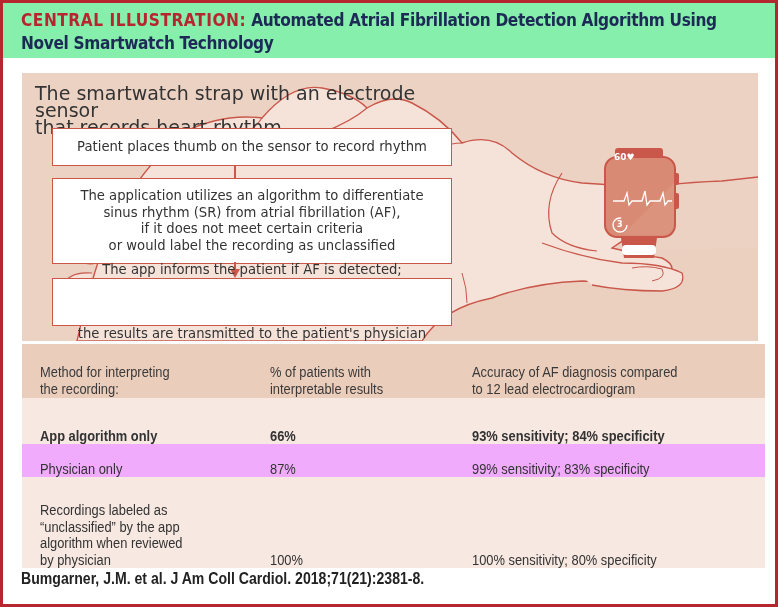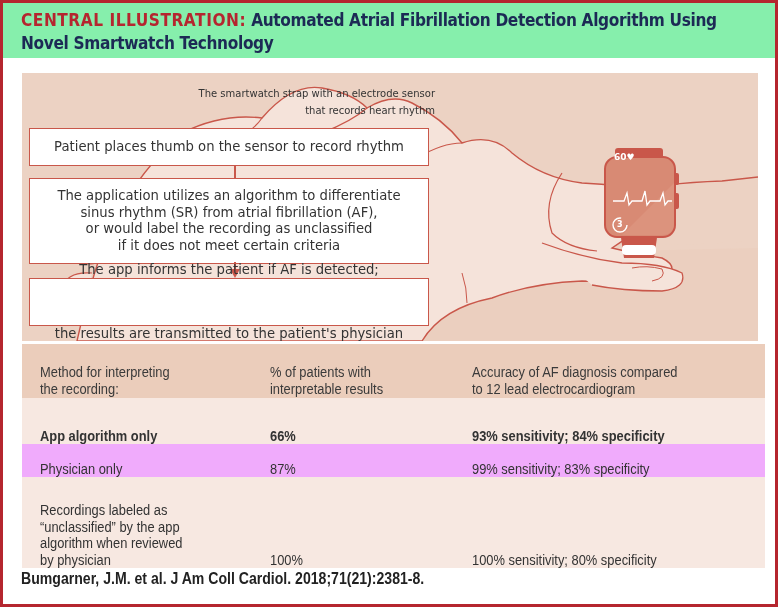--- a/index.html
+++ b/index.html
@@ -29,25 +29,25 @@
   .title .lead { color: #b5262f; letter-spacing: 0.6px; }
 
   .panel {
     position: absolute; left: 19px; top: 70px; width: 736px; height: 268px;
     background: #ecd2c3; overflow: hidden;
   }
   .panel svg.art { position: absolute; left: 0; top: 0; }
 
   .caption {
     position: absolute; left: 13px; top: 12px; width: 400px;
-    text-align: right; font-size: 10px; line-height: 17px; color: #333;
+    text-align: left; font-size: 19px; line-height: 17px; color: #333;
     font-family: "DejaVu Sans", sans-serif;
   }
   .flow-box {
-    position: absolute; left: 7px; width: 400px;
+    position: absolute; left: 30px; width: 400px;
     background: #fff; border: 1.5px solid #c9574a;
     text-align: left; color: #333;
     font-family: "DejaVu Sans", sans-serif; font-size: 13.2px; line-height: 16.5px;
     box-sizing: border-box;
     display: flex; align-items: center; justify-content: center; flex-direction: column;
   }
   .box1 { top: 55px; height: 38px; }
   .box2 { top: 105px; height: 86px; }
   .box3 { top: 205px; height: 48px; gap: 47px; }
   .connector {
@@ -149,22 +149,22 @@
     </div>
 
     <div class="flow-box box1">
       <div>Patient places thumb on the sensor to record rhythm</div>
     </div>
     <div class="connector" style="top:93px;height:12px;"></div>
 
     <div class="flow-box box2">
       <div>The application utilizes an algorithm to differentiate</div>
       <div>sinus rhythm (SR) from atrial fibrillation (AF),</div>
+      <div>if it does not meet certain criteria</div>
       <div>or would label the recording as unclassified</div>
-      <div>if it does not meet certain criteria</div>
     </div>
     <div class="connector" style="top:189px;height:8px;"></div>
     <div class="arrowhead" style="top:196px;"></div>
 
     <div class="flow-box box3">
       <div>The app informs the patient if AF is detected;</div>
       <div>the results are transmitted to the patient's physician</div>
     </div>
   </div>
 

